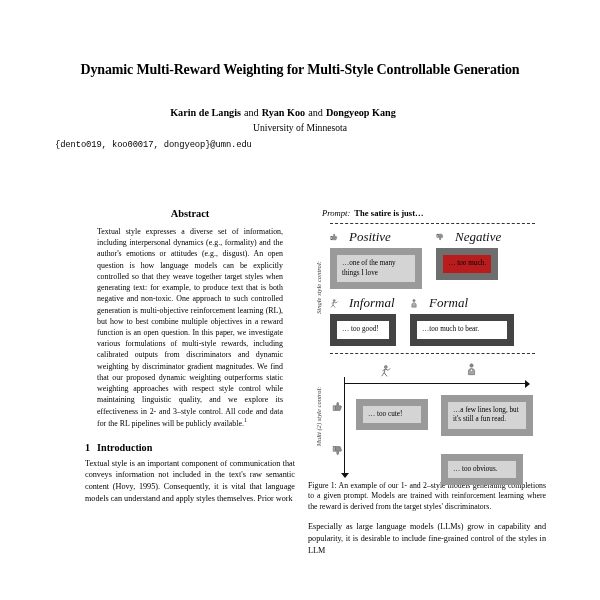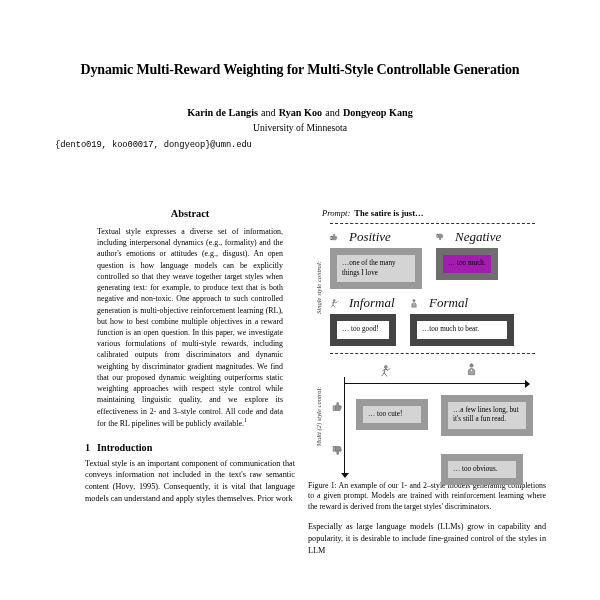--- a/index.html
+++ b/index.html
@@ -22,21 +22,21 @@
     position: absolute;
     top: 62px; left: 55px; width: 490px;
     text-align: center;
     font-weight: bold;
     font-size: 14px;
     letter-spacing: -0.15px;
     line-height: 1.2;
   }
   .authors {
     position: absolute;
-    top: 106px; left: 55px; width: 490px;
+    top: 106px; left: 38px; width: 490px;
     text-align: center;
     font-size: 10.2px;
     line-height: 1.35;
   }
   .authors .nm { font-weight: bold; }
   .authors .and { font-weight: normal; padding: 0 3px; }
   .affil {
     position: absolute;
     top: 122px; left: 55px; width: 490px;
     text-align: center;
@@ -141,21 +141,21 @@
   .ic { display: inline-block; line-height: 1; }
   .ic svg { display: block; }
 
   .bubble {
     font-size: 7.2px;
     line-height: 1.32;
     padding: 4px 5px;
     border: 7px solid #14532d;
   }
   .bubble.gray { background: #d4d4d4; border-color: #9a9a9a; }
-  .bubble.dark { background: #a21caf; border-color: #6e6e6e; }
+  .bubble.dark { background: #b91c1c; border-color: #6e6e6e; text-align: right; }
   .bubble.white { background: #ffffff; border-color: #444; }
 
   .b-pos { width: 92px; }
   .b-neg { width: 62px; }
   .b-inf { width: 66px; }
   .b-for { width: 104px; }
 
   
   .multi-panel { position: relative; height: 116px; padding-left: 22px; }
   .axis-x {

